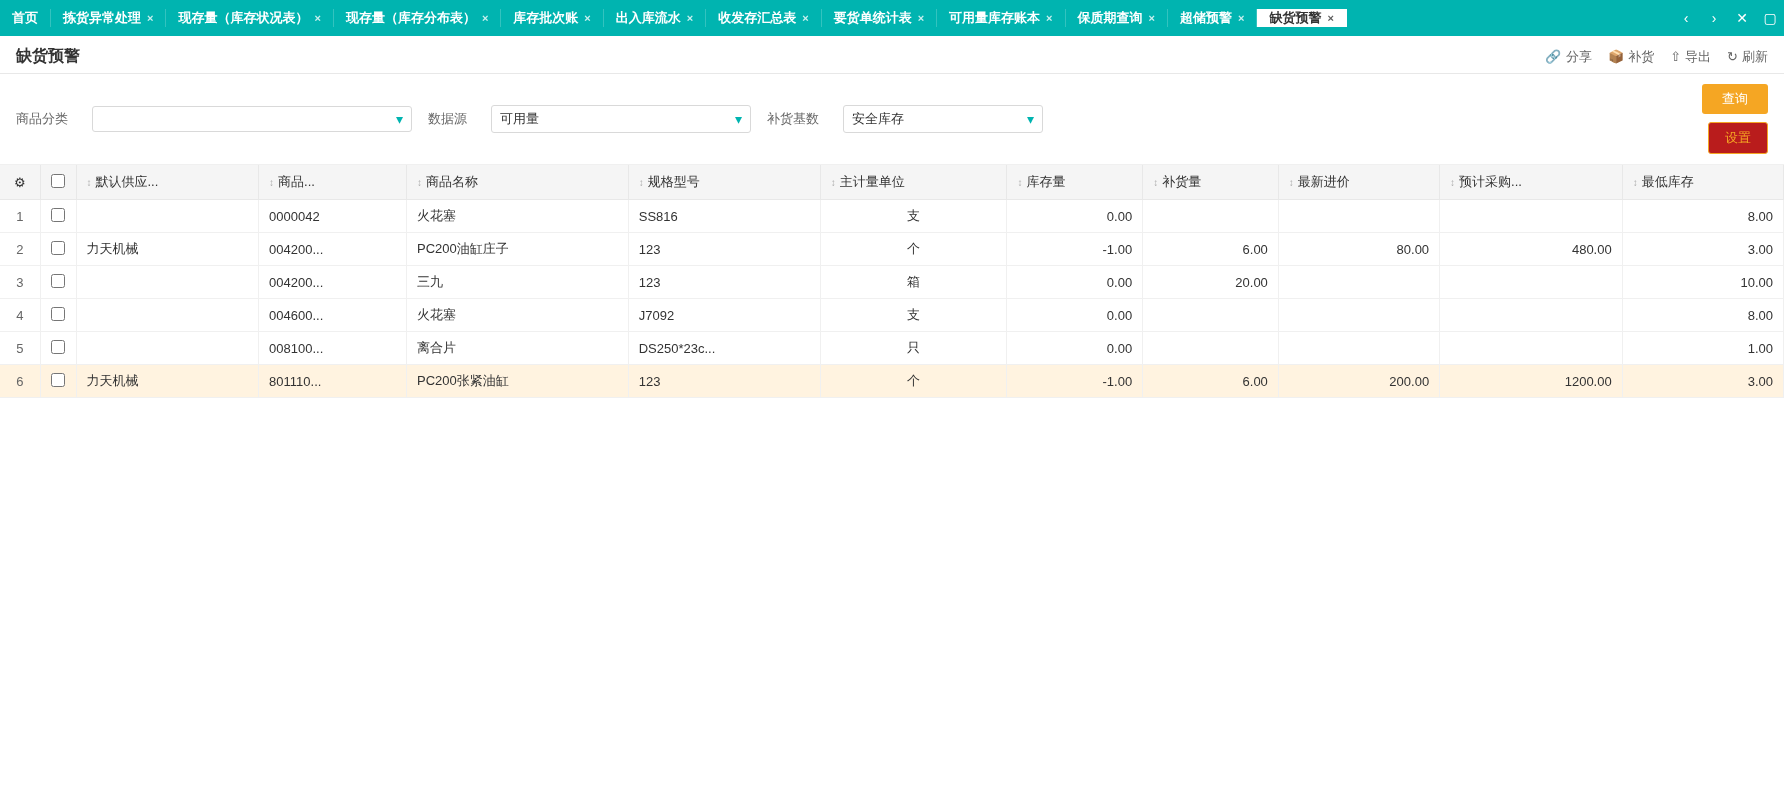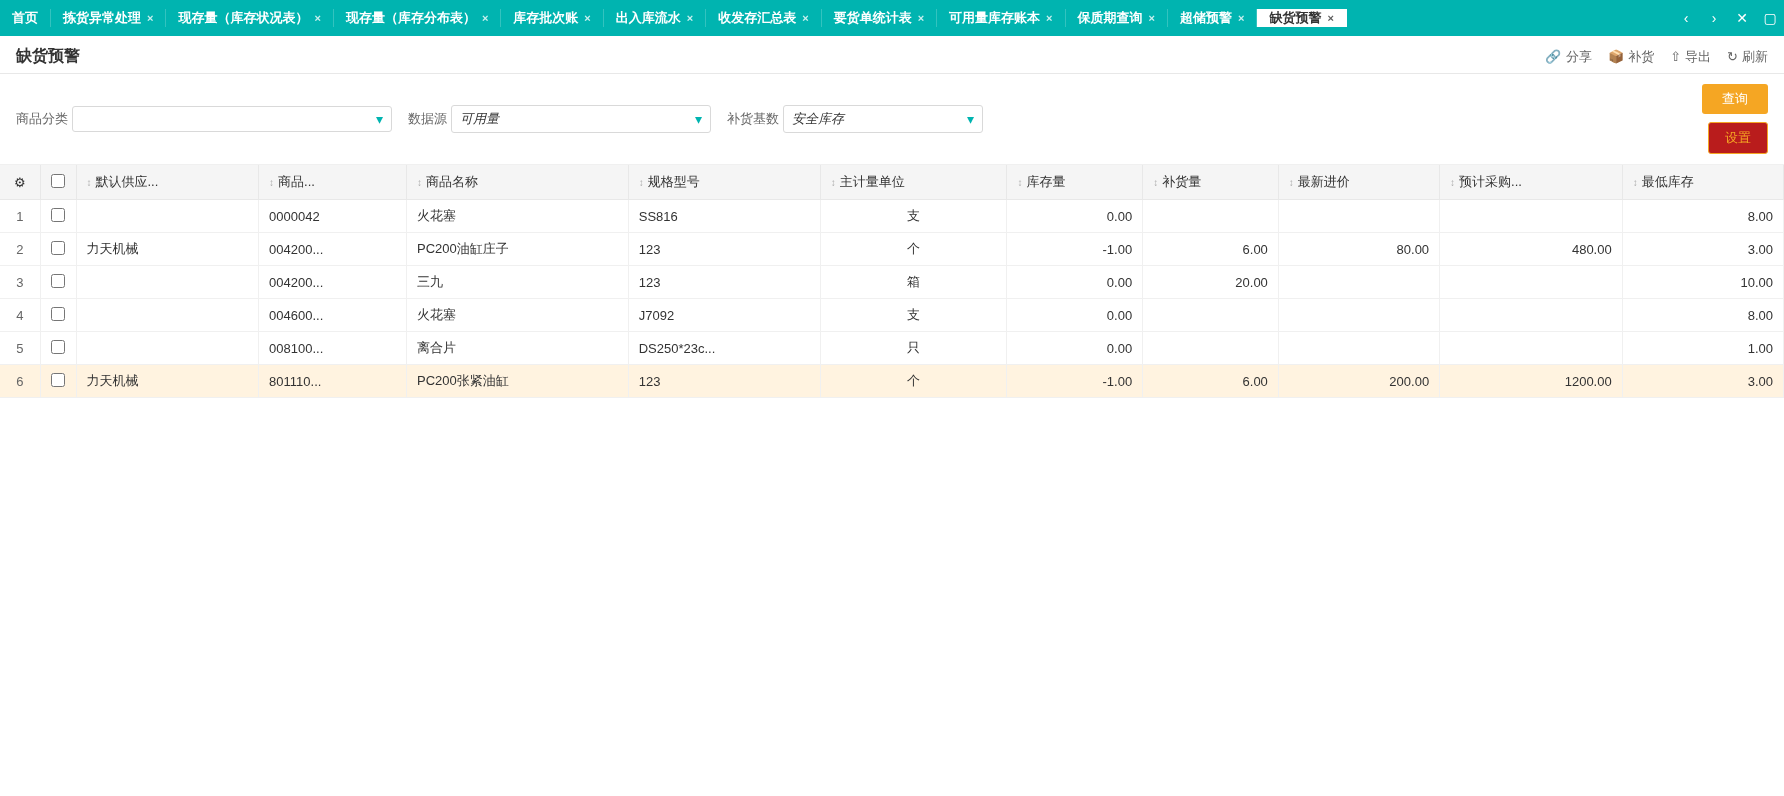--- a/index.html
+++ b/index.html
@@ -81,41 +81,41 @@
     .filter-row {
       display: flex;
       align-items: center;
       padding: 10px 16px;
       gap: 16px;
       border-bottom: 1px solid #f0f0f0;
     }
     .filter-group {
       display: flex;
       align-items: center;
-      gap: 4px;
+      gap: 24px;
     }
     .filter-label {
       color: #666;
       white-space: nowrap;
       font-size: 13px;
     }
     .filter-select {
       display: flex;
       align-items: center;
       border: 1px solid #d9d9d9;
       border-radius: 3px;
       padding: 4px 8px;
       min-width: 200px;
       background: #fff;
       cursor: pointer;
       color: #333;
       justify-content: space-between;
     }
     .filter-select .arrow { color: #00b4b0; font-size: 14px; }
-    .filter-value { color: #333; font-style: italic; }
+    .filter-value { color: #333; }
     .filter-spacer { flex: 1; }
 
     .btn-query {
       background: #f5a623;
       color: #fff;
       border: none;
       border-radius: 3px;
       padding: 6px 20px;
       cursor: pointer;
       font-size: 13px;

